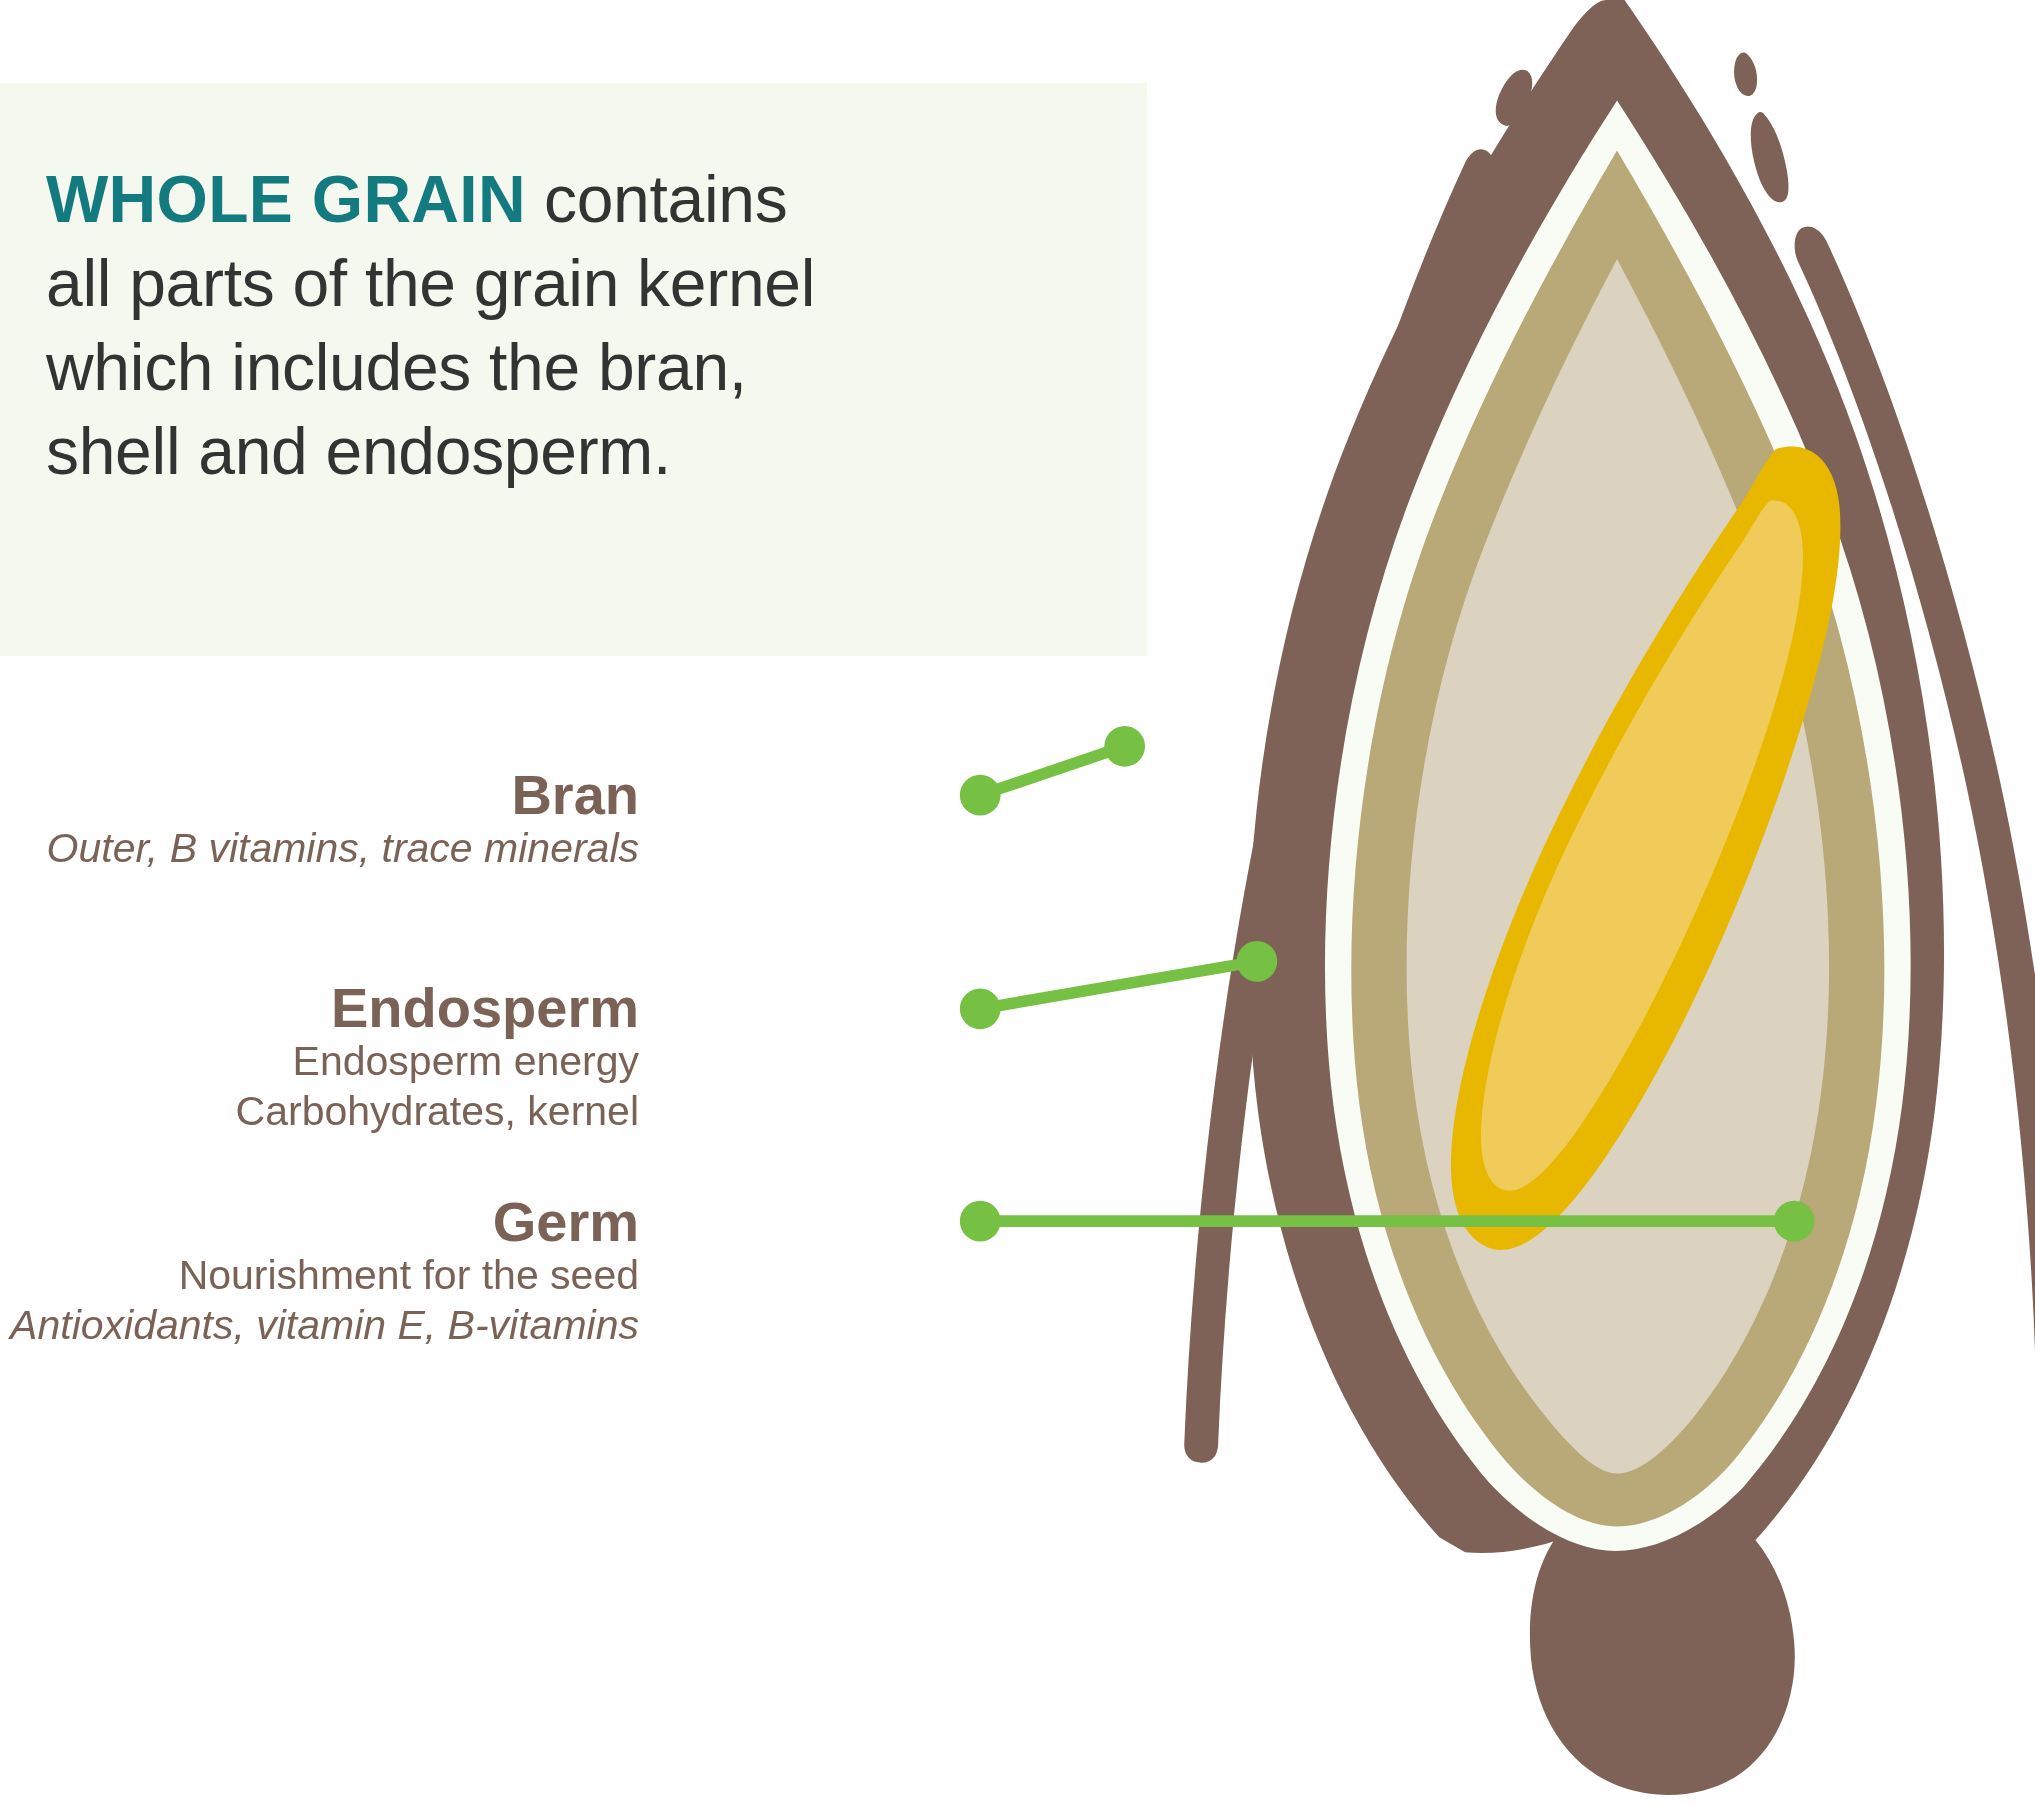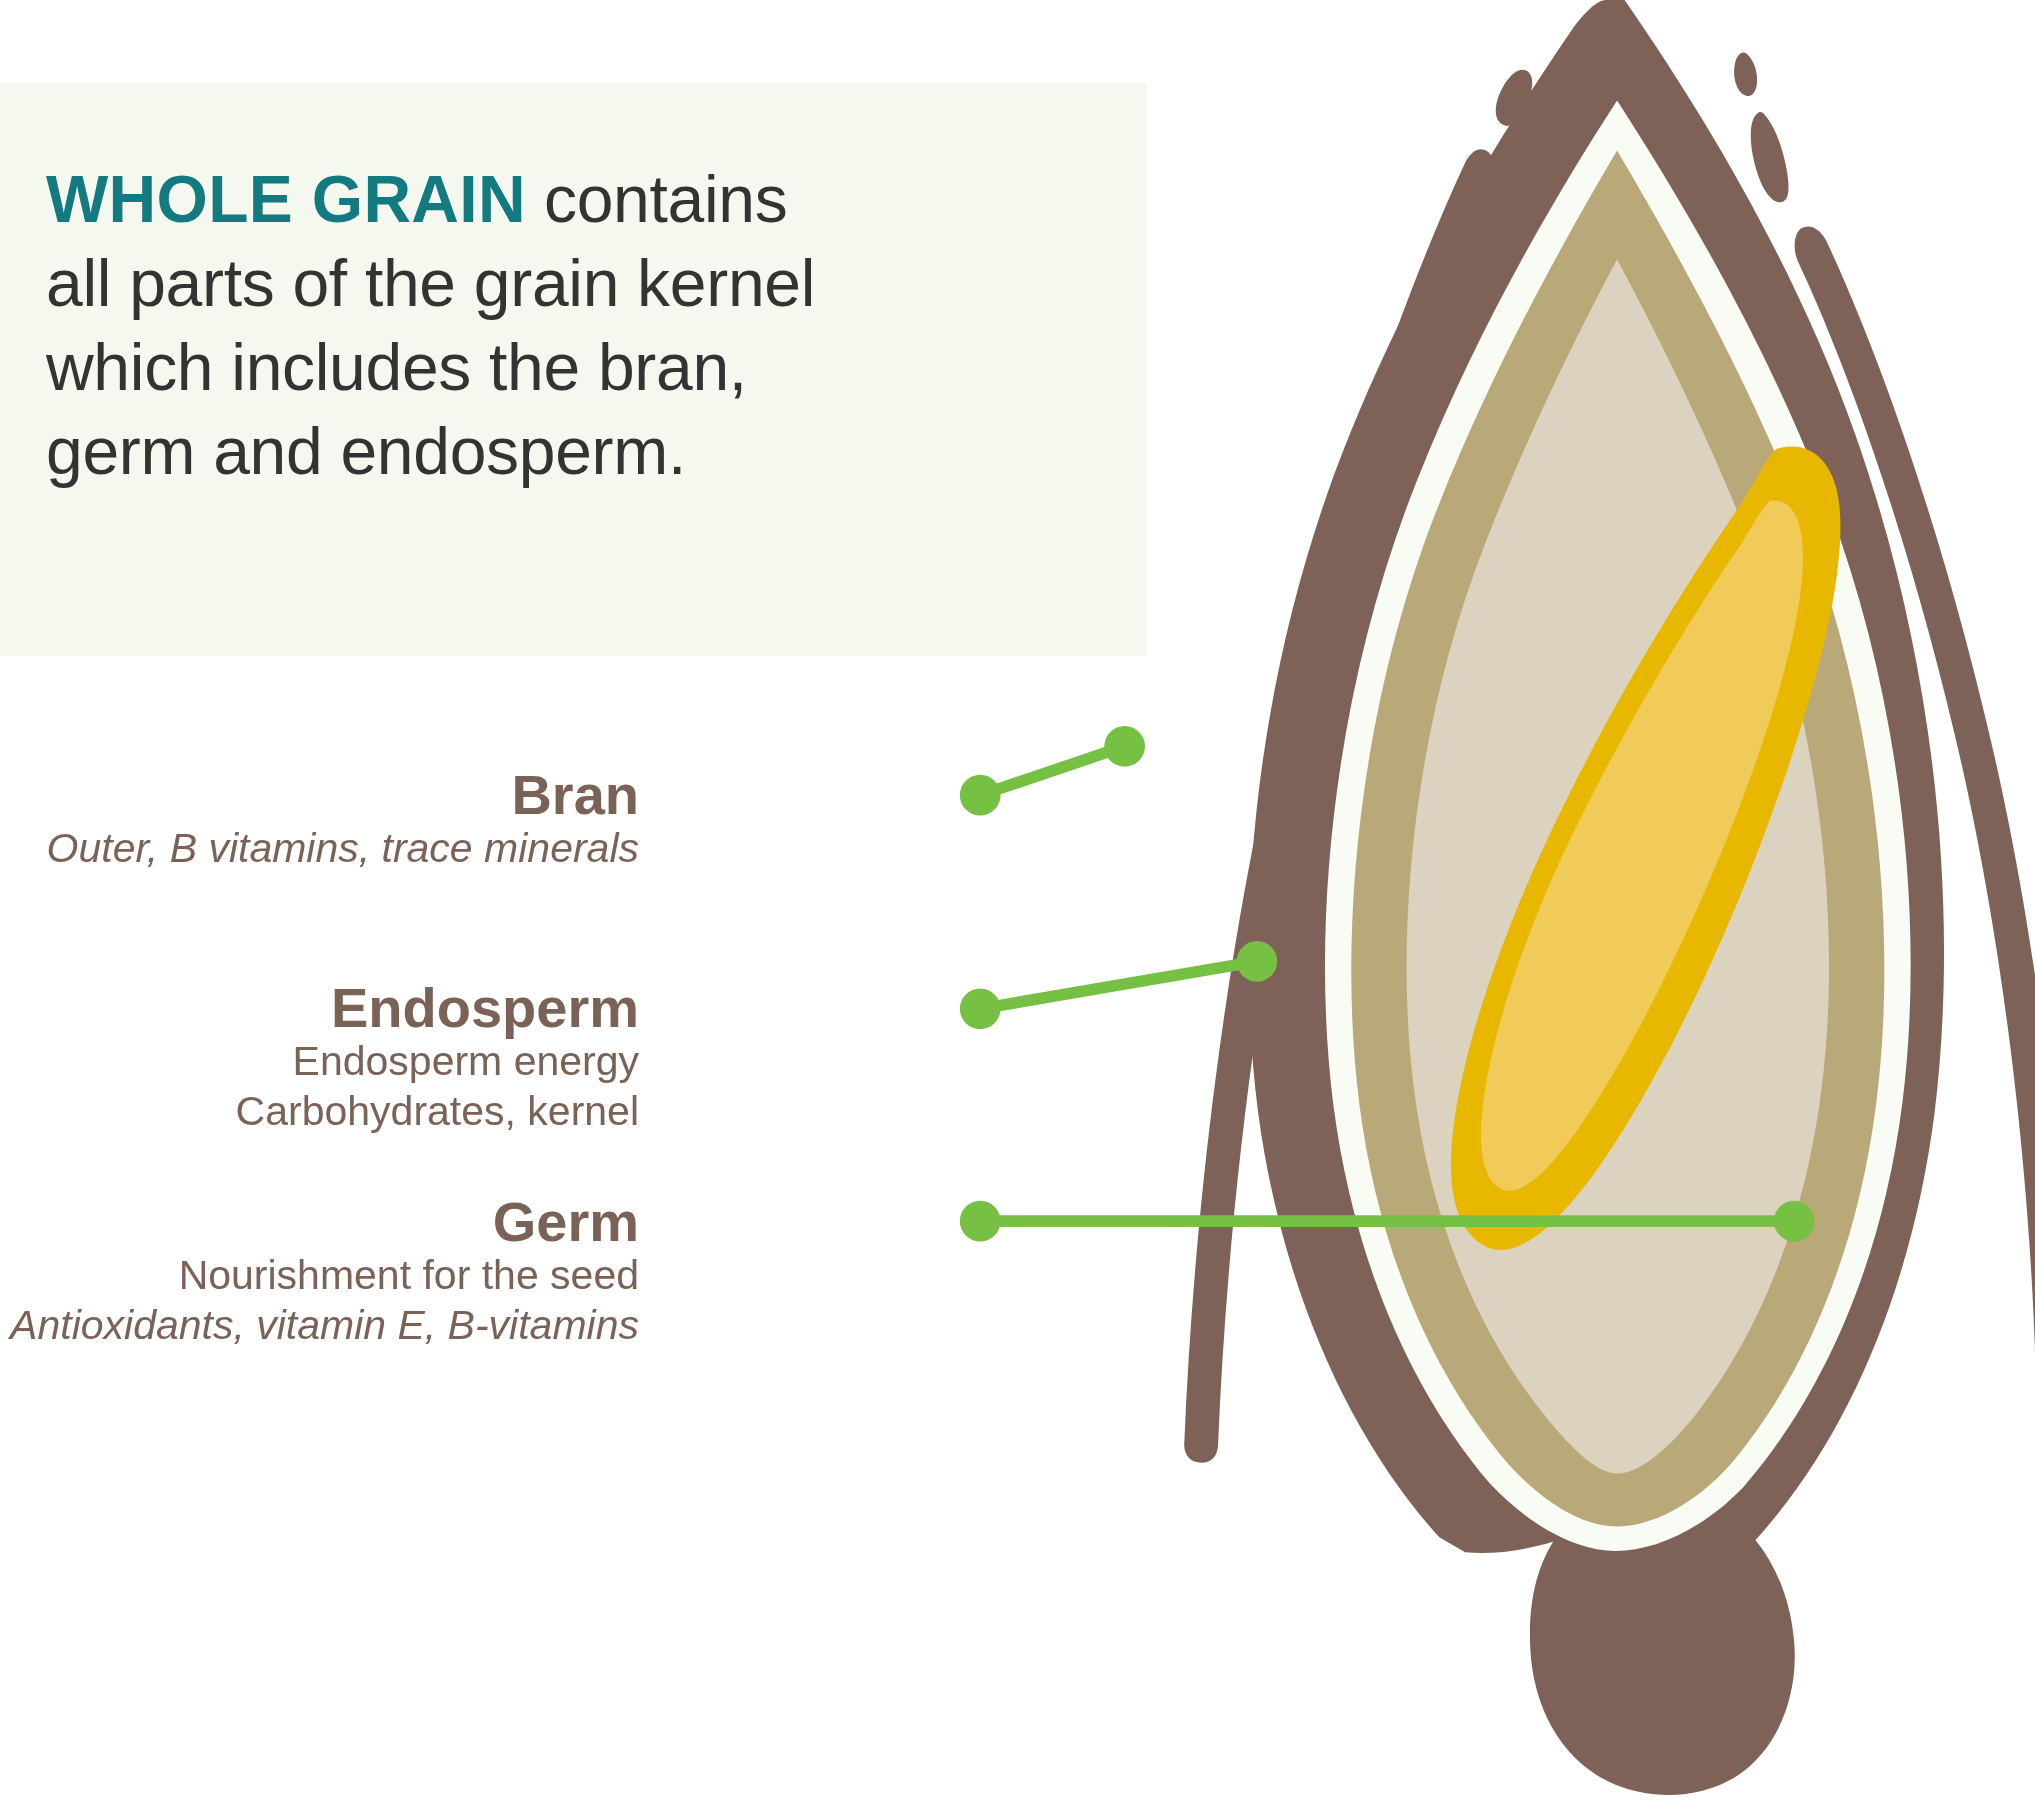--- a/index.html
+++ b/index.html
@@ -70,21 +70,21 @@
 <body>
 
 <div id="stage">
 
   <div class="headline-band"></div>
 
   <div class="headline">
     <span class="hl-strong">WHOLE GRAIN</span><span> contains</span><br>
     <span>all parts of the grain kernel</span><br>
     <span>which includes the bran,</span><br>
-    <span>germ and endosperm.</span>
+    <span>shell and endosperm.</span>
   </div>
 
   <div class="callout" id="callout-bran">
     <span class="co-title">Bran</span>
     <span class="co-line italic">Outer, B vitamins, trace minerals</span>
   </div>
 
   <div class="callout" id="callout-endosperm">
     <span class="co-title">Endosperm</span>
     <span class="co-line">Endosperm energy</span>

